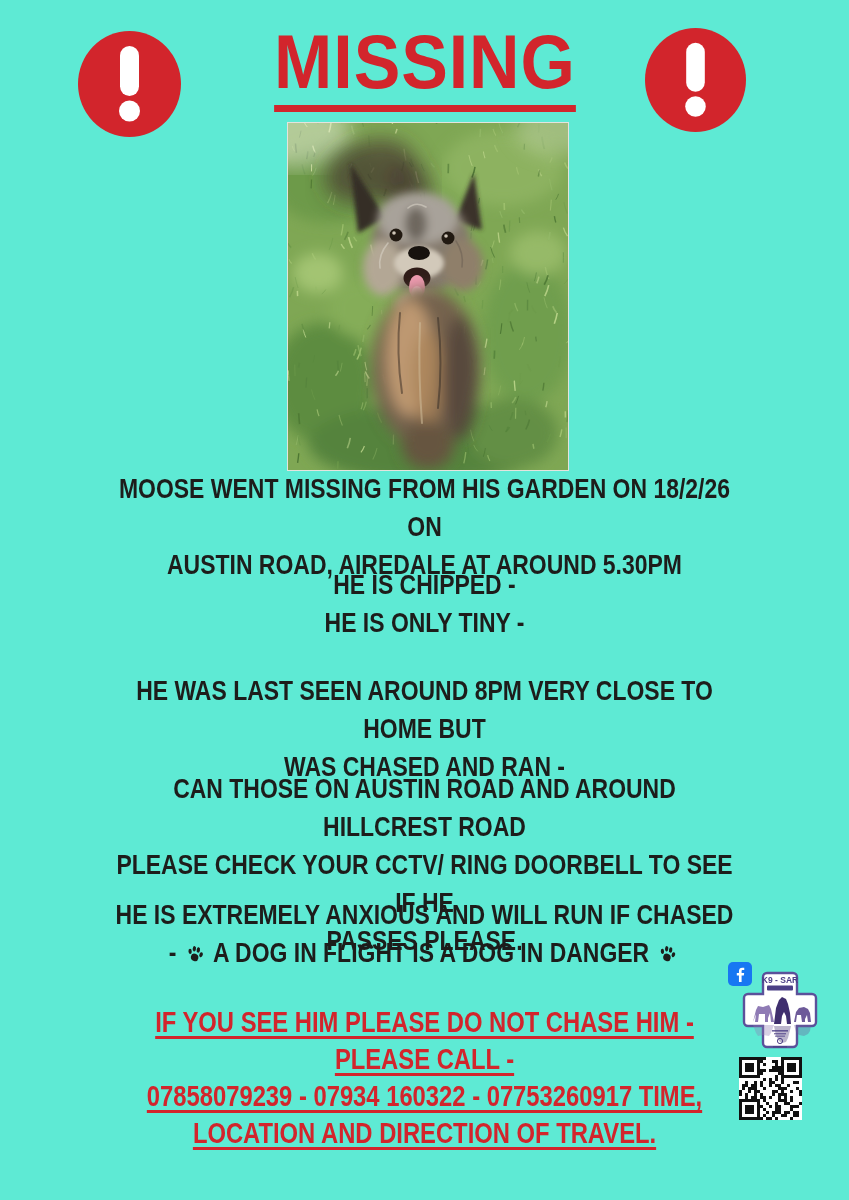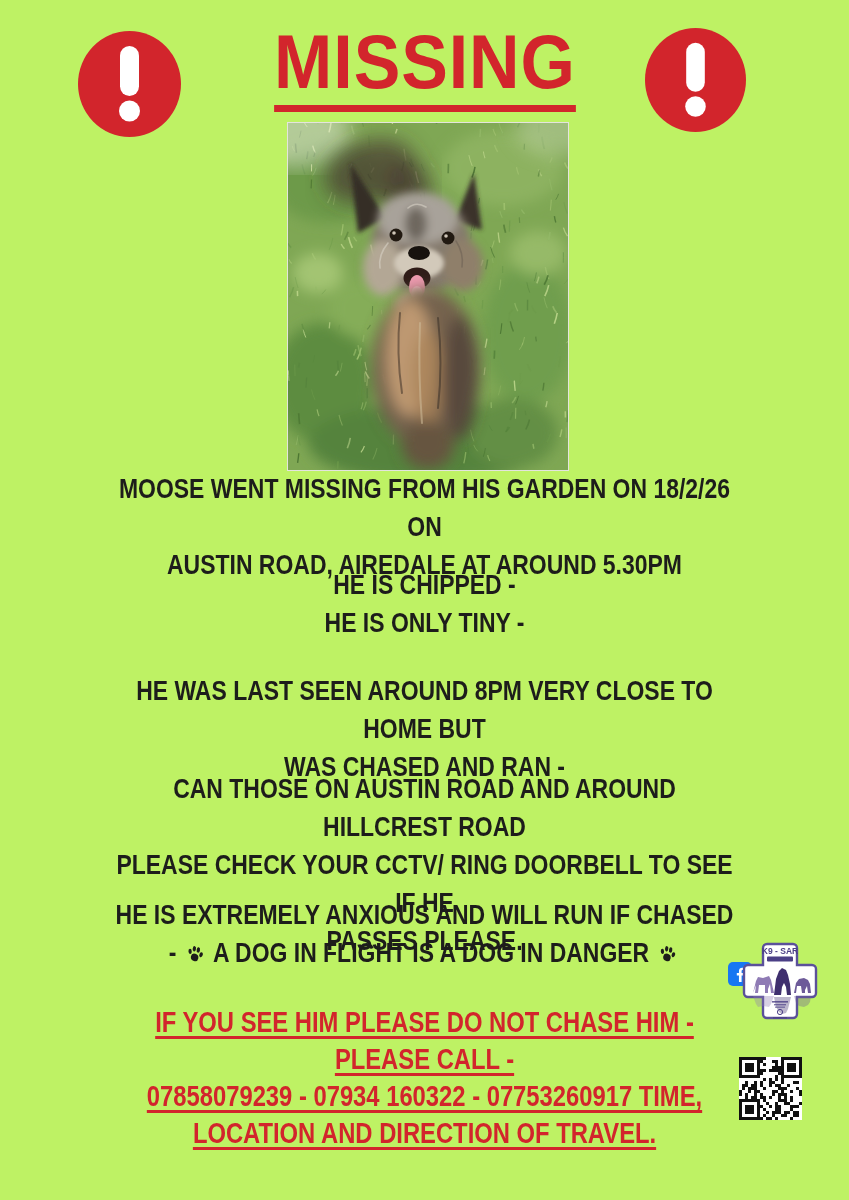--- a/index.html
+++ b/index.html
@@ -1,19 +1,19 @@
 <!DOCTYPE html>
 <html><head>
 <meta charset="utf-8">
 <style>
   html,body{margin:0;padding:0;background:#ffffff;}
   .poster{
     position:relative;
     width:849px;height:1200px;
-    background:#bef264;
+    background:#5eead4;
     overflow:hidden;
     font-family:"Liberation Sans", sans-serif;
   }
   .alert-badge{position:absolute;}
   .title-wrap{
     position:absolute;left:0;right:0;top:24px;text-align:center;
   }
   .title-inner{
     display:inline-block;
     transform:scaleX(0.92);
@@ -47,21 +47,21 @@
     color:#d2252c;
     font-size:29px;line-height:37px;
   }
   .contact .line{
     text-decoration:underline;
     text-decoration-thickness:3px;
     text-underline-offset:4px;
   }
   .paw{display:inline-block;vertical-align:-2px;margin:0 4px;}
   .fb-badge{position:absolute;left:728px;top:962px;width:24px;height:24px;}
-  .k9-badge{position:absolute;left:741px;top:941px;width:78px;height:82px;}
+  .k9-badge{position:absolute;left:741px;top:970px;width:78px;height:82px;}
   .qr-badge{position:absolute;left:739px;top:1057px;width:63px;height:63px;}
 </style>
 </head>
 <body>
 
 <div class="poster">
 
   <div class="alert-badge" style="left:78px;top:31px;width:103px;height:106px;">
     <svg width="103" height="106" viewBox="0 0 103 106">
       <ellipse cx="51.5" cy="53" rx="51.5" ry="53" fill="#d2252c"></ellipse>

